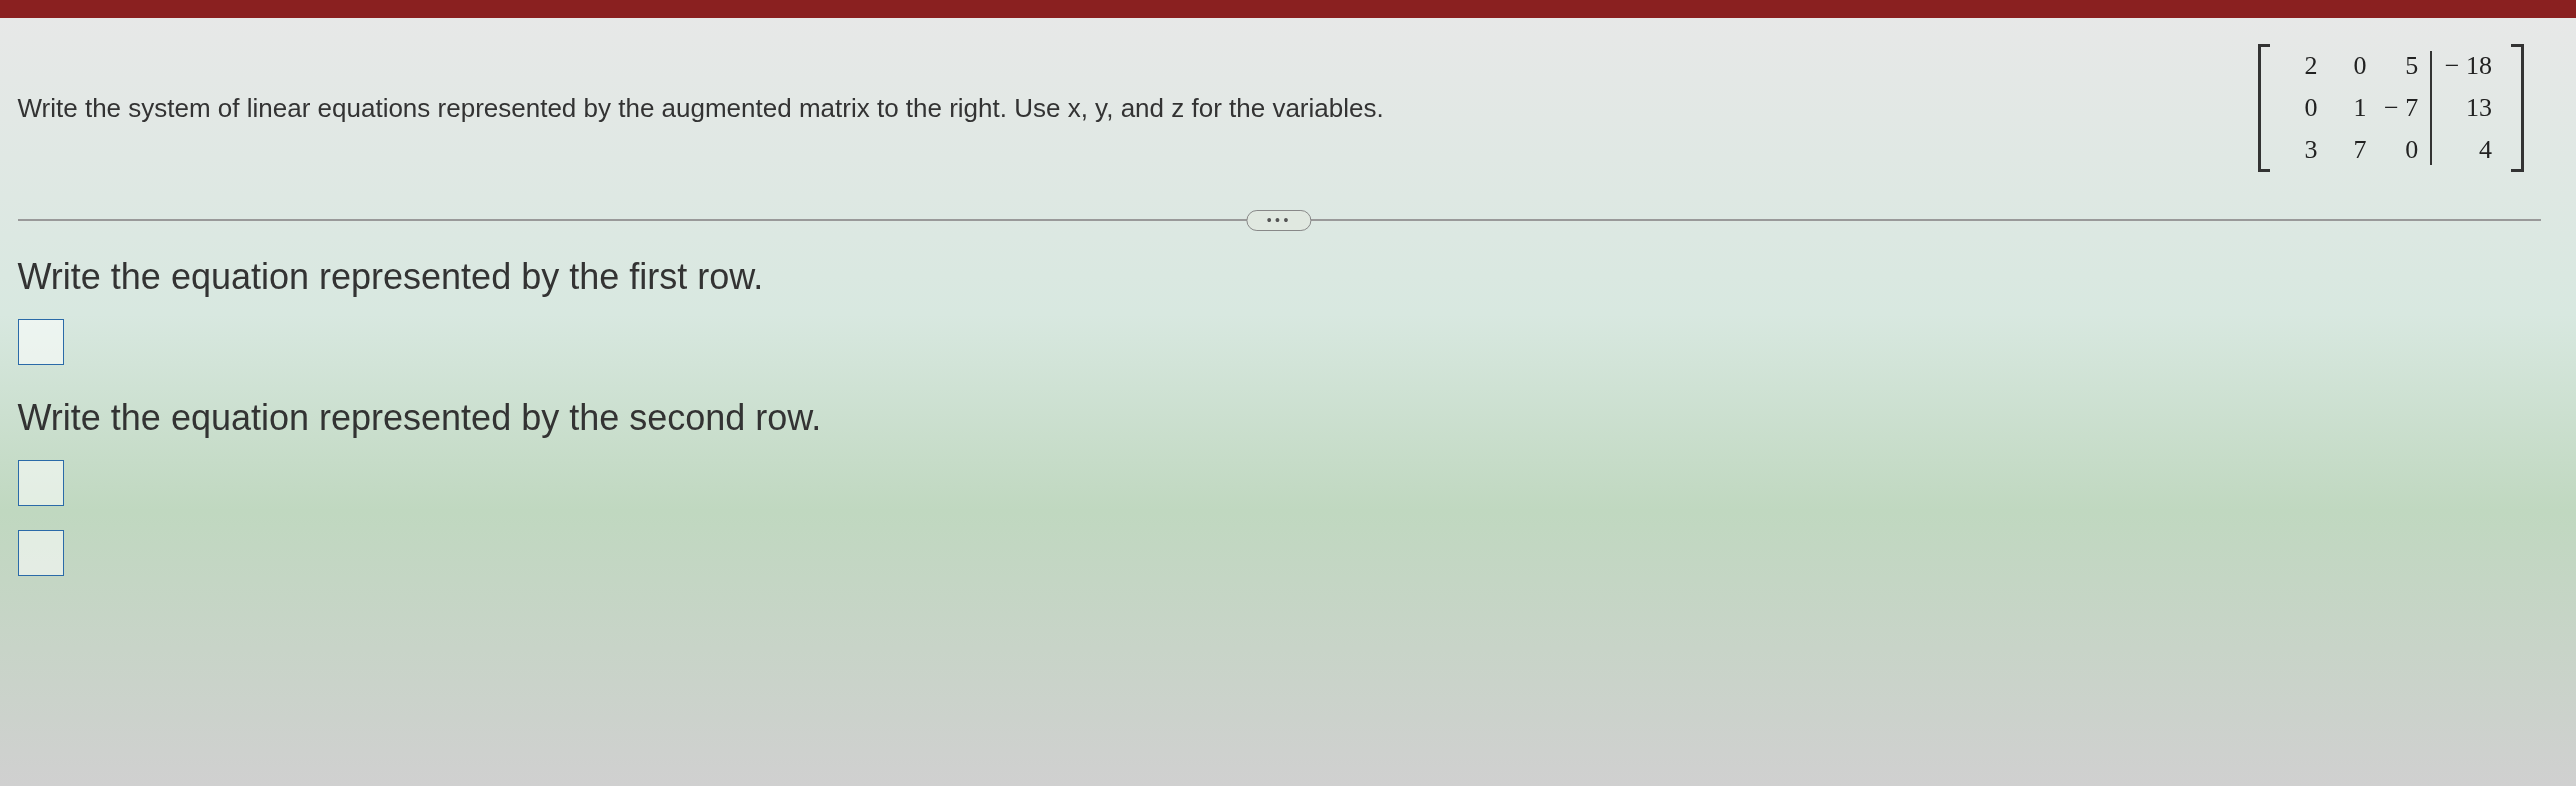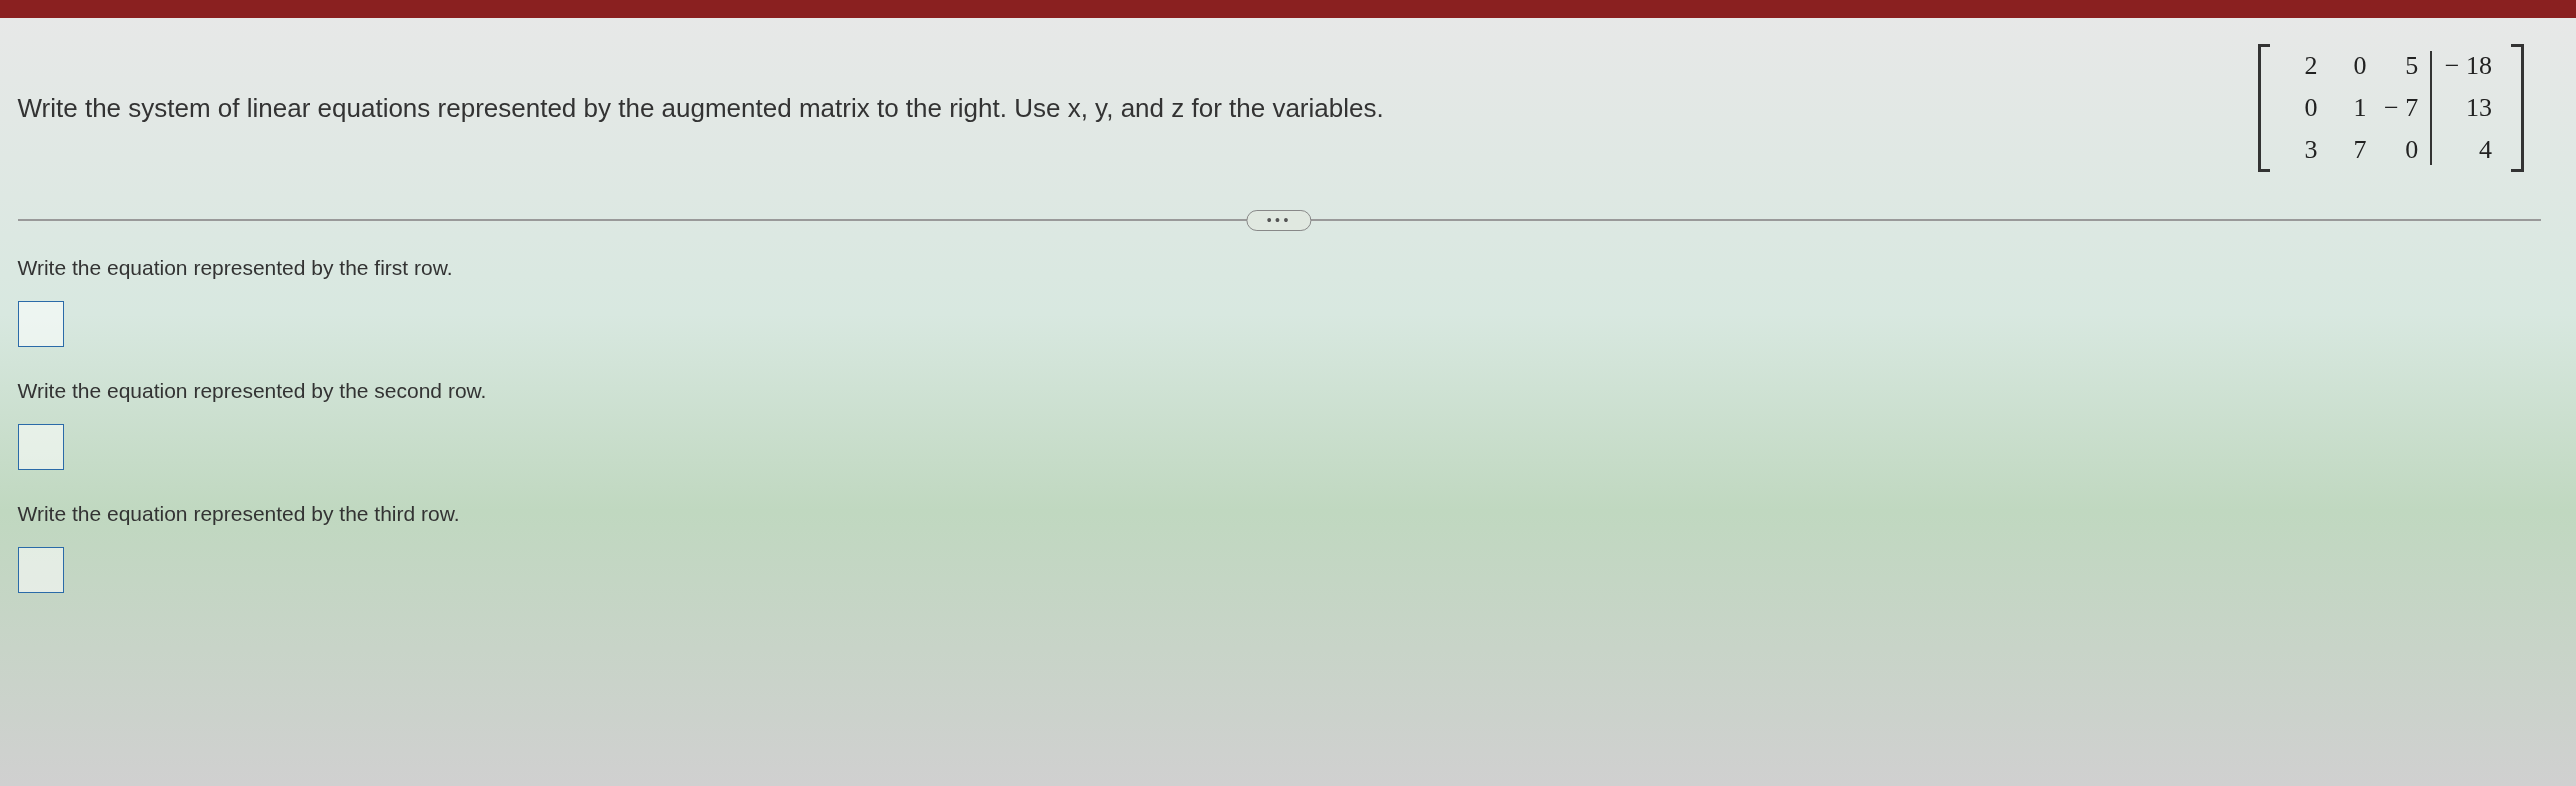--- a/index.html
+++ b/index.html
@@ -92,21 +92,21 @@
       padding: 1.8px 19px;
       font-size: 14px;
       color: #555;
       letter-spacing: 3.5px;
       cursor: pointer;
     }
     .prompt-block {
       margin: 24.5px 0 21px 0;
     }
     .prompt-label {
-      font-size: 21px;
+      font-size: 36px;
       color: #333;
       margin-bottom: 21px;
       margin-top: 32px;
     }
     .answer-input {
       width: 46px;
       height: 46px;
       border: 1.8px solid #2a6aa8;
       background: rgba(255,255,255,0.55);
       font-size: 23px;
@@ -156,18 +156,17 @@
     <div class="prompt-label">Write the equation represented by the first row.</div>
     <input class="answer-input" type="text" value="" style="">
   </div>
 
   <div class="prompt-block">
     <div class="prompt-label">Write the equation represented by the second row.</div>
     <input class="answer-input" type="text" value="" style="">
   </div>
 
   <div class="prompt-block">
-    <div class="prompt-label">Write the equation represented by the third row.</div>
     <input class="answer-input" type="text" value="" style="">
   </div>
 
 </div>
 
 
 </body></html>

